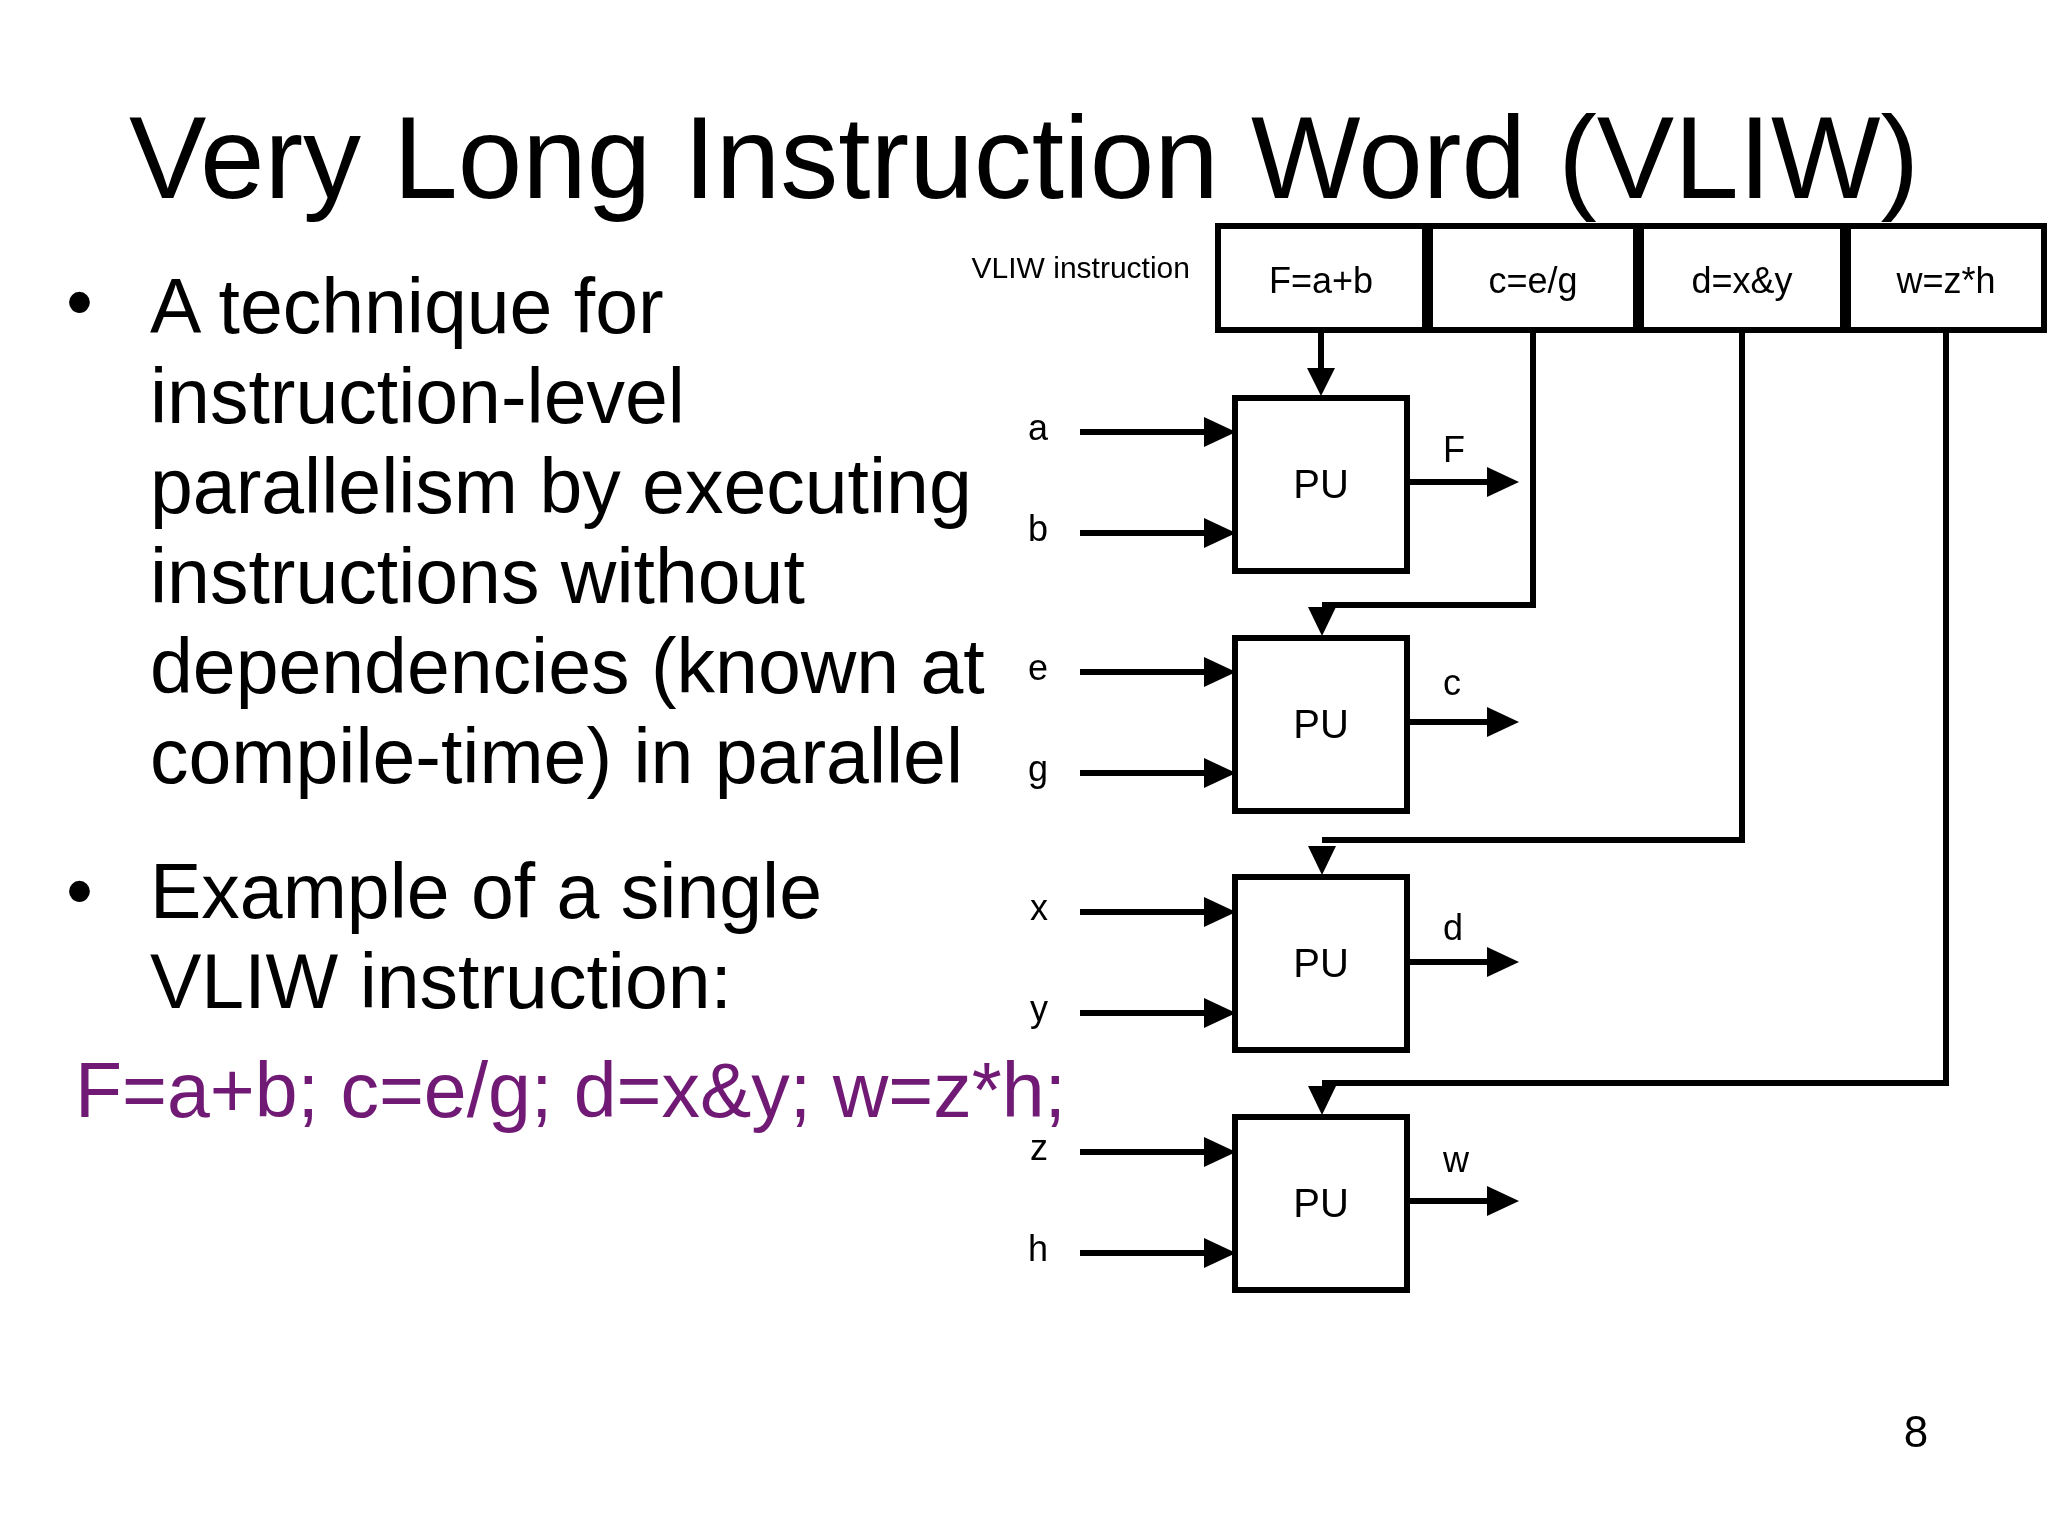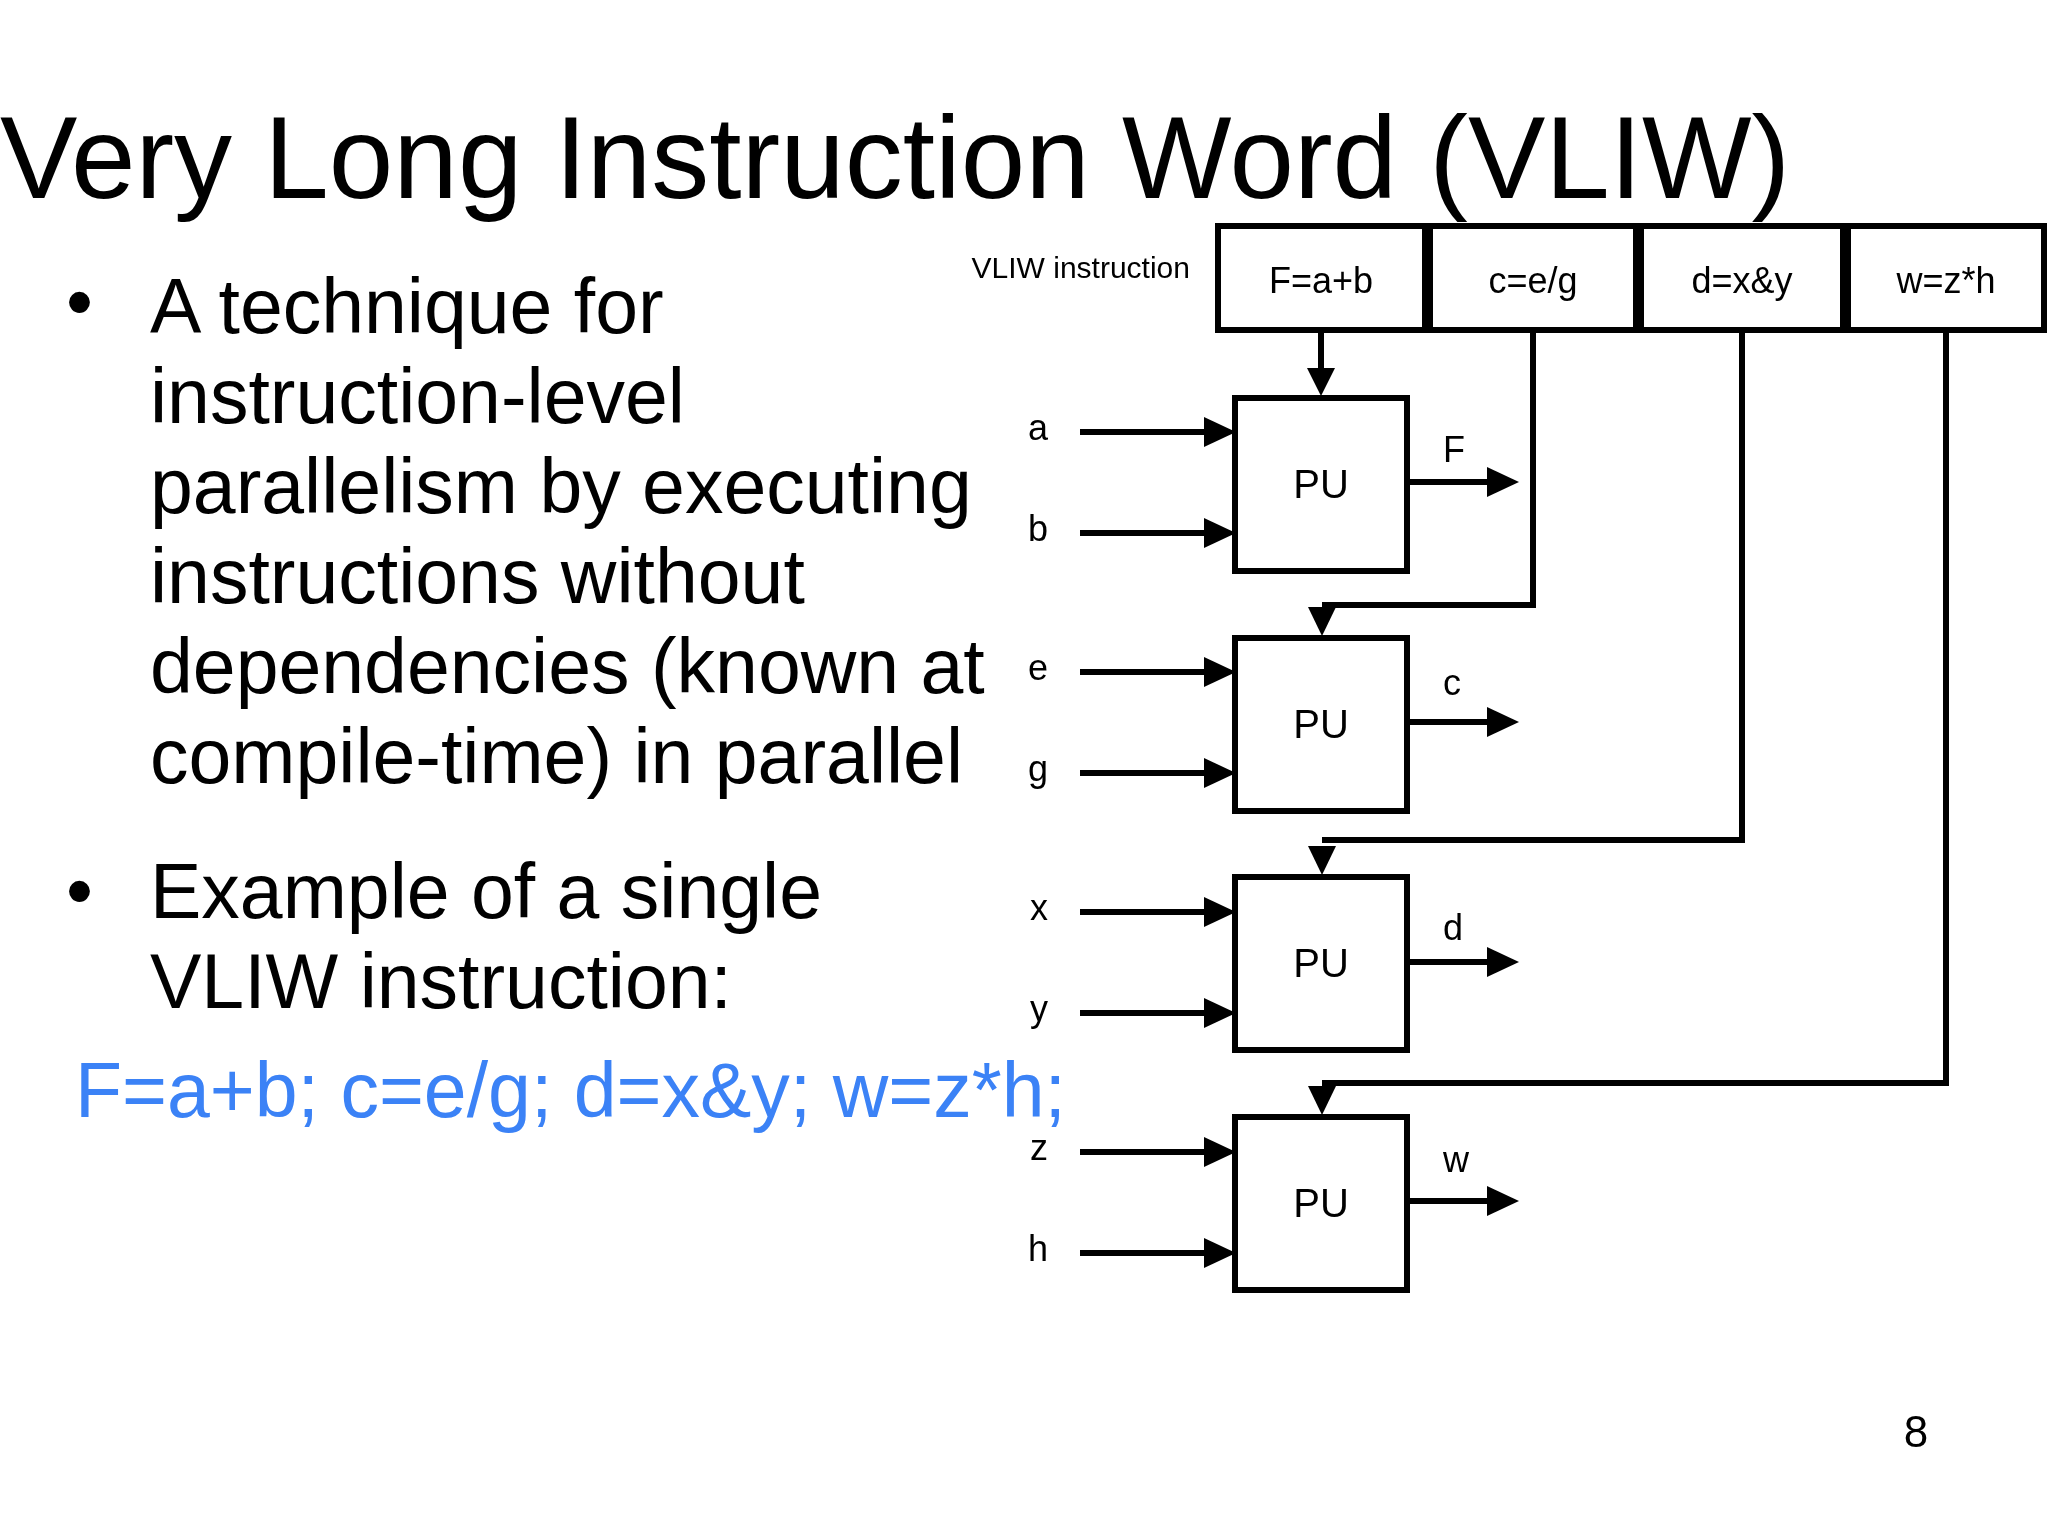--- a/index.html
+++ b/index.html
@@ -8,20 +8,21 @@
     width: 2048px;
     height: 1536px;
     background: #ffffff;
     overflow: hidden;
     font-family: "Liberation Sans", "DejaVu Sans", sans-serif;
     color: #000000;
   }
   .title {
     position: absolute;
     left: 0; right: 0; top: 100px;
+    text-align: center;
     font-size: 116px;
     line-height: 1.0;
     white-space: nowrap;
     color: #000;
   }
   .para {
     position: absolute;
     font-size: 77px;
     line-height: 90px;
     white-space: pre-line;
@@ -37,21 +38,21 @@
   .p1 { left: 150px; top: 261px; width: 1000px; }
   .p2 { left: 150px; top: 846px; width: 1000px; }
   .b1 { top: 256px; }
   .b2 { top: 845px; }
   .code-line {
     position: absolute;
     left: 75px; top: 1045px;
     font-size: 77px;
     line-height: 90px;
     white-space: nowrap;
-    color: #3b82f6;
+    color: #701a75;
   }
   .page-number {
     position: absolute;
     left: 1886px; top: 1410px;
     width: 60px;
     text-align: center;
     font-size: 44px;
     line-height: 44px;
     color: #000;
   }

